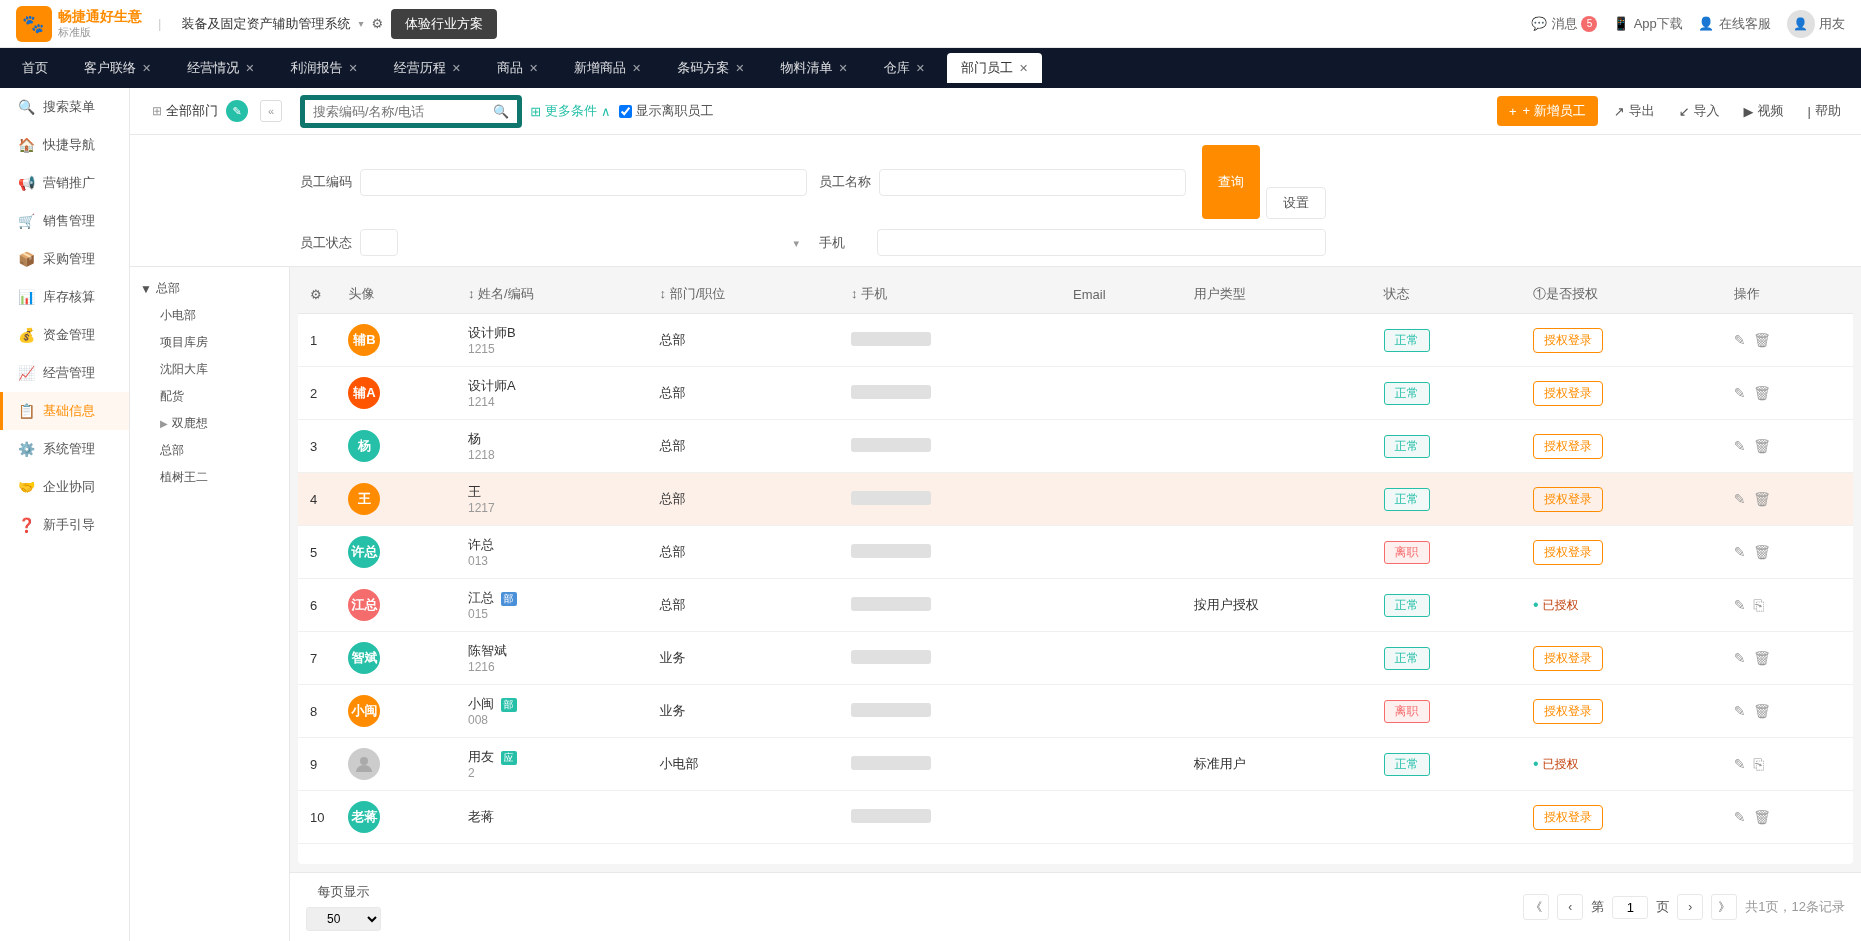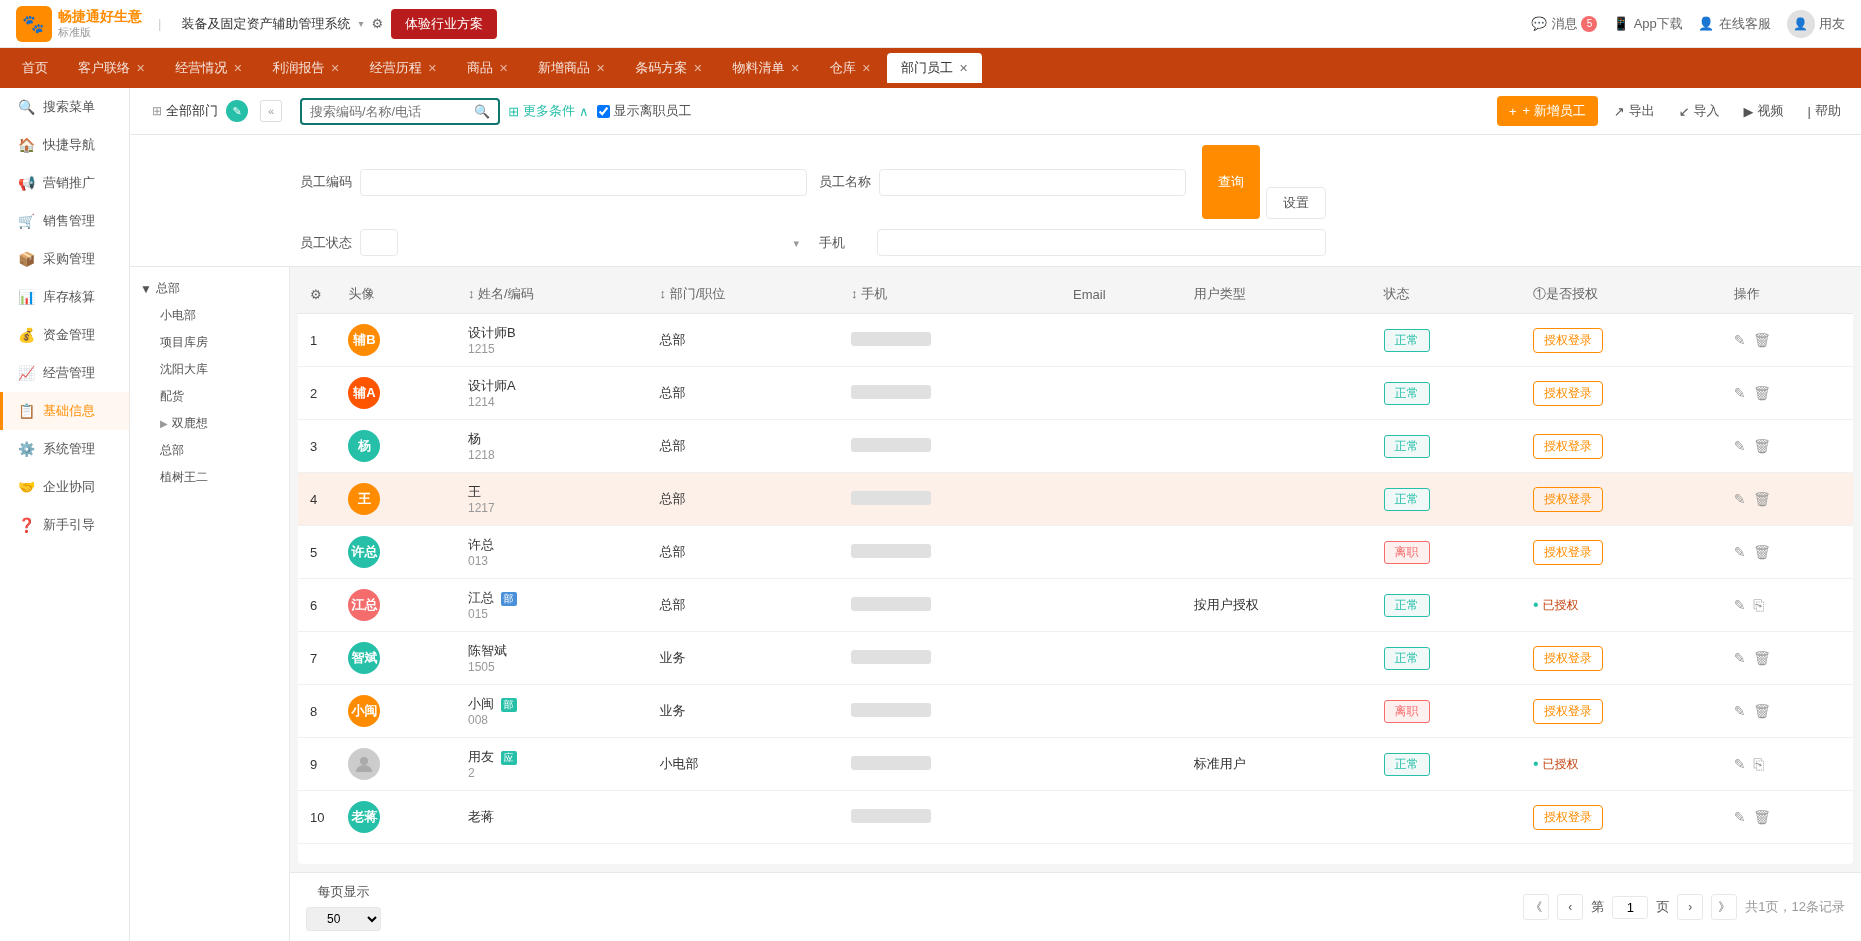--- a/index.html
+++ b/index.html
@@ -9,26 +9,26 @@
     .topbar { display: flex; align-items: center; background: #fff; height: 48px; padding: 0 16px; border-bottom: 1px solid #e8e8e8; justify-content: space-between; }
     .topbar-left { display: flex; align-items: center; gap: 8px; }
     .logo-area { display: flex; align-items: center; gap: 6px; }
     .logo-icon { width: 36px; height: 36px; background: #ff8c00; border-radius: 6px; display: flex; align-items: center; justify-content: center; color: white; font-size: 18px; }
     .logo-text { font-size: 12px; color: #666; line-height: 1.3; }
     .logo-text .main { font-size: 14px; font-weight: bold; color: #ff8c00; }
     .sys-title { font-size: 13px; color: #333; margin-left: 4px; }
     .topbar-actions { display: flex; align-items: center; gap: 16px; font-size: 13px; color: #666; }
     .topbar-btn { display: flex; align-items: center; gap: 4px; cursor: pointer; }
     .topbar-btn .badge { background: #f56c6c; color: white; border-radius: 50%; width: 16px; height: 16px; font-size: 10px; display: flex; align-items: center; justify-content: center; }
-    .trial-btn { background: #b91c1c; color: white; border: none; border-radius: 4px; padding: 6px 14px; cursor: pointer; font-size: 13px; }
+    .trial-btn { background: #404040; color: white; border: none; border-radius: 4px; padding: 6px 14px; cursor: pointer; font-size: 13px; }
     .gear-btn { cursor: pointer; color: #666; }
     .dropdown-arrow { font-size: 10px; color: #999; }
 
     
-    .nav-tabs { background: #c2410c; display: flex; align-items: center; padding: 0 8px; height: 40px; gap: 2px; overflow: hidden; }
+    .nav-tabs { background: #0f172a; display: flex; align-items: center; padding: 0 8px; height: 40px; gap: 8px; overflow: hidden; }
     .nav-tab { padding: 6px 14px; color: rgba(255,255,255,0.85); font-size: 13px; cursor: pointer; border-radius: 4px 4px 0 0; white-space: nowrap; display: flex; align-items: center; gap: 4px; }
     .nav-tab.active { background: #fff; color: #333; font-weight: 500; }
     .nav-tab .close-x { font-size: 11px; color: inherit; opacity: 0.7; margin-left: 2px; }
 
     
     .main-layout { display: flex; height: calc(100vh - 88px); overflow: hidden; }
 
     
     .sidebar { width: 130px; background: #fff; border-right: 1px solid #e8e8e8; overflow-y: auto; flex-shrink: 0; }
     .sidebar-item { padding: 10px 16px; display: flex; align-items: center; gap: 8px; cursor: pointer; font-size: 13px; color: #555; border-left: 3px solid transparent; }
@@ -91,21 +91,21 @@
     .phone-blur { display: inline-block; background: #e0e0e0; border-radius: 3px; width: 80px; height: 14px; }
 
     
     .pagination { background: #fff; padding: 10px 16px; display: flex; align-items: center; justify-content: space-between; border-top: 1px solid #e8e8e8; font-size: 13px; color: #555; }
     .pagination-right { display: flex; align-items: center; gap: 8px; }
     .page-size-select { border: 1px solid #e8e8e8; border-radius: 3px; padding: 3px 16px; font-size: 12px; outline: none; }
     .page-btn { width: 26px; height: 26px; display: flex; align-items: center; justify-content: center; border: 1px solid #e8e8e8; border-radius: 3px; cursor: pointer; color: #555; font-size: 12px; background: #fff; }
     .page-input { width: 36px; border: 1px solid #e8e8e8; border-radius: 3px; padding: 3px 6px; text-align: center; font-size: 13px; outline: none; }
     .total-info { color: #999; }
     .search-area { display: flex; align-items: center; gap: 8px; padding: 6px 12px; background: #fff; border-bottom: 1px solid #e8e8e8; }
-    .search-input-wrap { display: flex; align-items: center; border: 2px solid #0f766e; border-radius: 4px; padding: 4px 8px; gap: 4px; }
+    .search-input-wrap { display: flex; align-items: center; border: 5px solid #0f766e; border-radius: 4px; padding: 4px 8px; gap: 20px; }
     .search-input-wrap input { border: none; outline: none; font-size: 13px; width: 160px; }
   </style>
 </head>
 <body>
 
 <div class="topbar">
   <div class="topbar-left">
     <div class="logo-area">
       <div class="logo-icon">🐾</div>
       <div>
@@ -535,21 +535,21 @@
               </tr>
 
               <tr>
                 <td>7</td>
                 <td>
                     <div class="avatar" style="background:#26bfa8;">智斌</div>
                   </td>
                 <td>
                     <div class="name-code">
                       <div class="name">陈智斌</div>
-                      <div class="code">1505</div>
+                      <div class="code">1216</div>
                     </div>
                   </td>
                 <td>业务</td>
                 <td><span class="phone-blur"></span></td>
                 <td></td>
                 <td></td>
                 <td><span class="status-badge status-normal">正常</span></td>
                 <td><button class="auth-btn">授权登录</button></td>
                 <td>
                     <div class="action-btns">

